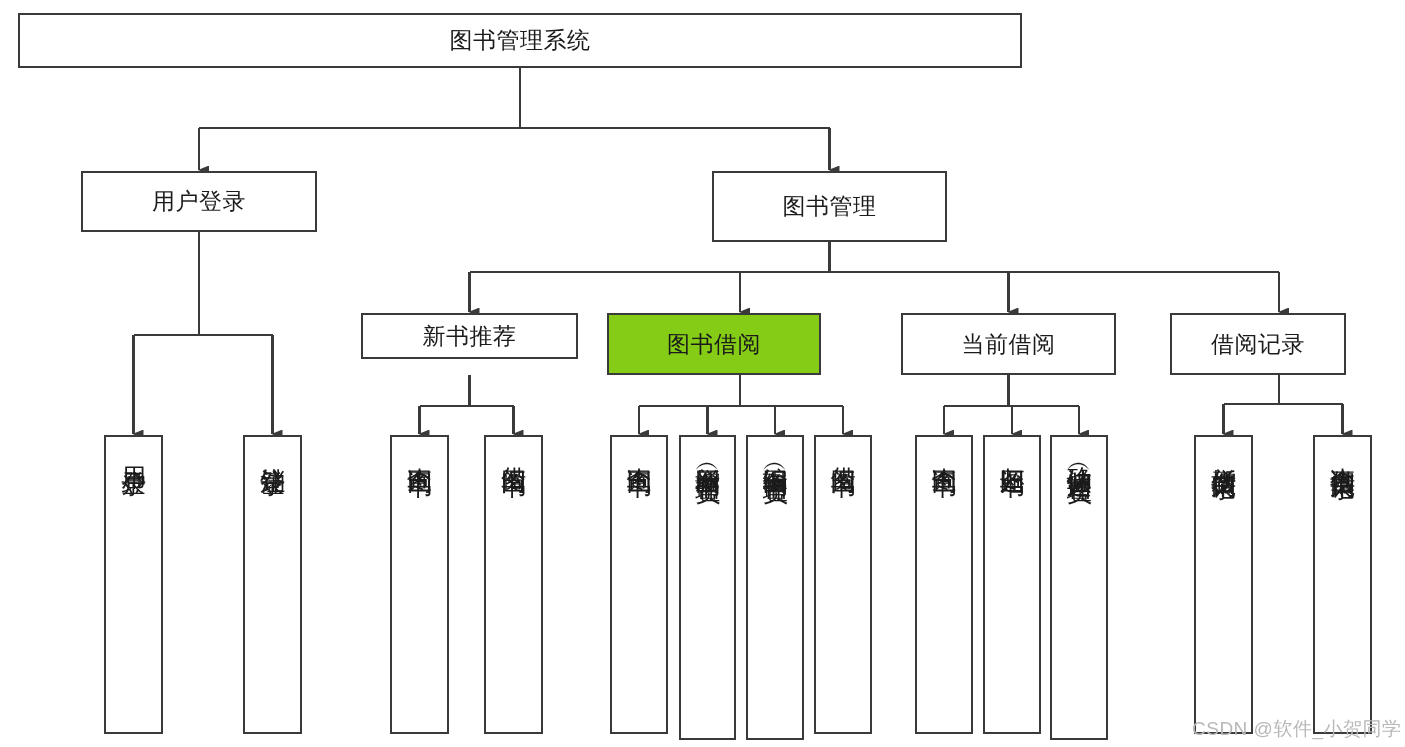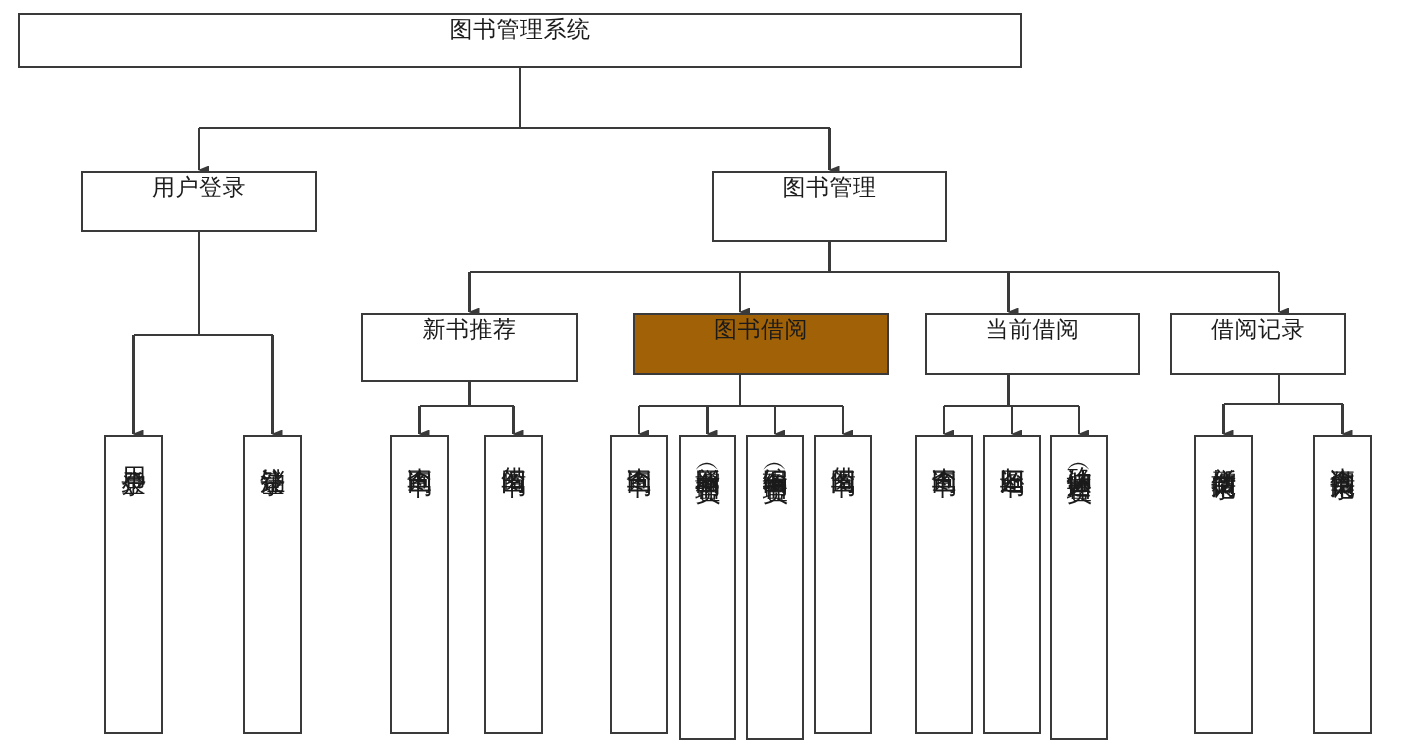--- a/index.html
+++ b/index.html
@@ -23,20 +23,21 @@
     top: 0;
     width: 1405px;
     height: 747px;
   }
   .node {
     position: absolute;
     box-sizing: border-box;
     background: #ffffff;
     border: 2px solid #3a3a3a;
     display: flex;
+    align-items: center;
     justify-content: center;
     color: #1b1b1b;
   }
   .node .label {
     display: block;
     text-align: center;
     line-height: 1.22;
     letter-spacing: 0.5px;
   }
   .node.horiz .label {
@@ -114,27 +115,27 @@
   <div id="nodes-layer">
       <div class="node horiz" style="left: 18px; top: 13px; width: 1004px; height: 55px; border-color: rgb(58, 58, 58); background: rgb(255, 255, 255);">
         <span class="label">图书管理系统</span>
       </div>
       <div class="node horiz" style="left: 81px; top: 171px; width: 236px; height: 61px; border-color: rgb(58, 58, 58); background: rgb(255, 255, 255);">
         <span class="label">用户登录</span>
       </div>
       <div class="node horiz" style="left: 712px; top: 171px; width: 235px; height: 71px; border-color: rgb(58, 58, 58); background: rgb(255, 255, 255);">
         <span class="label">图书管理</span>
       </div>
-      <div class="node horiz" style="left: 361px; top: 313px; width: 217px; height: 69px; border-color: rgb(58, 58, 58); background: rgb(255, 255, 255);">
+      <div class="node horiz" style="left: 361px; top: 313px; width: 217px; height: 46px; border-color: rgb(58, 58, 58); background: rgb(255, 255, 255);">
         <span class="label">新书推荐</span>
       </div>
-      <div class="node horiz" style="left: 633px; top: 313px; width: 256px; height: 62px; border-color: rgb(58, 58, 58); background: #a16207;">
+      <div class="node horiz" style="left: 607px; top: 313px; width: 214px; height: 62px; border-color: rgb(58, 58, 58); background: #84cc16;">
         <span class="label">图书借阅</span>
       </div>
-      <div class="node horiz" style="left: 901px; top: 313px; width: 215px; height: 62px; border-color: rgb(58, 58, 58); background: rgb(255, 255, 255); margin-left: 24px;">
+      <div class="node horiz" style="left: 901px; top: 313px; width: 215px; height: 62px; border-color: rgb(58, 58, 58); background: rgb(255, 255, 255);">
         <span class="label">当前借阅</span>
       </div>
       <div class="node horiz" style="left: 1170px; top: 313px; width: 176px; height: 62px; border-color: rgb(58, 58, 58); background: rgb(255, 255, 255);">
         <span class="label">借阅记录</span>
       </div>
       <div class="node vert" style="left: 104px; top: 435px; width: 59px; height: 299px; border-color: rgb(58, 58, 58); background: rgb(255, 255, 255);">
         <span class="label">用户登录</span>
       </div>
       <div class="node vert" style="left: 243px; top: 435px; width: 59px; height: 299px; border-color: rgb(58, 58, 58); background: rgb(255, 255, 255);">
         <span class="label">注销登录</span>
@@ -167,13 +168,14 @@
         <span class="label">确认归还（管理员）</span>
       </div>
       <div class="node vert" style="left: 1194px; top: 435px; width: 59px; height: 299px; border-color: rgb(58, 58, 58); background: rgb(255, 255, 255);">
         <span class="label">新增借阅记录</span>
       </div>
       <div class="node vert" style="left: 1313px; top: 435px; width: 59px; height: 299px; border-color: rgb(58, 58, 58); background: rgb(255, 255, 255);">
         <span class="label">查询借阅记录</span>
       </div>
     </div>
 
+  <div class="watermark" style="left:1192px; top:716px;">CSDN @软件_小贺同学</div>
 </div>
 
 </body></html>

